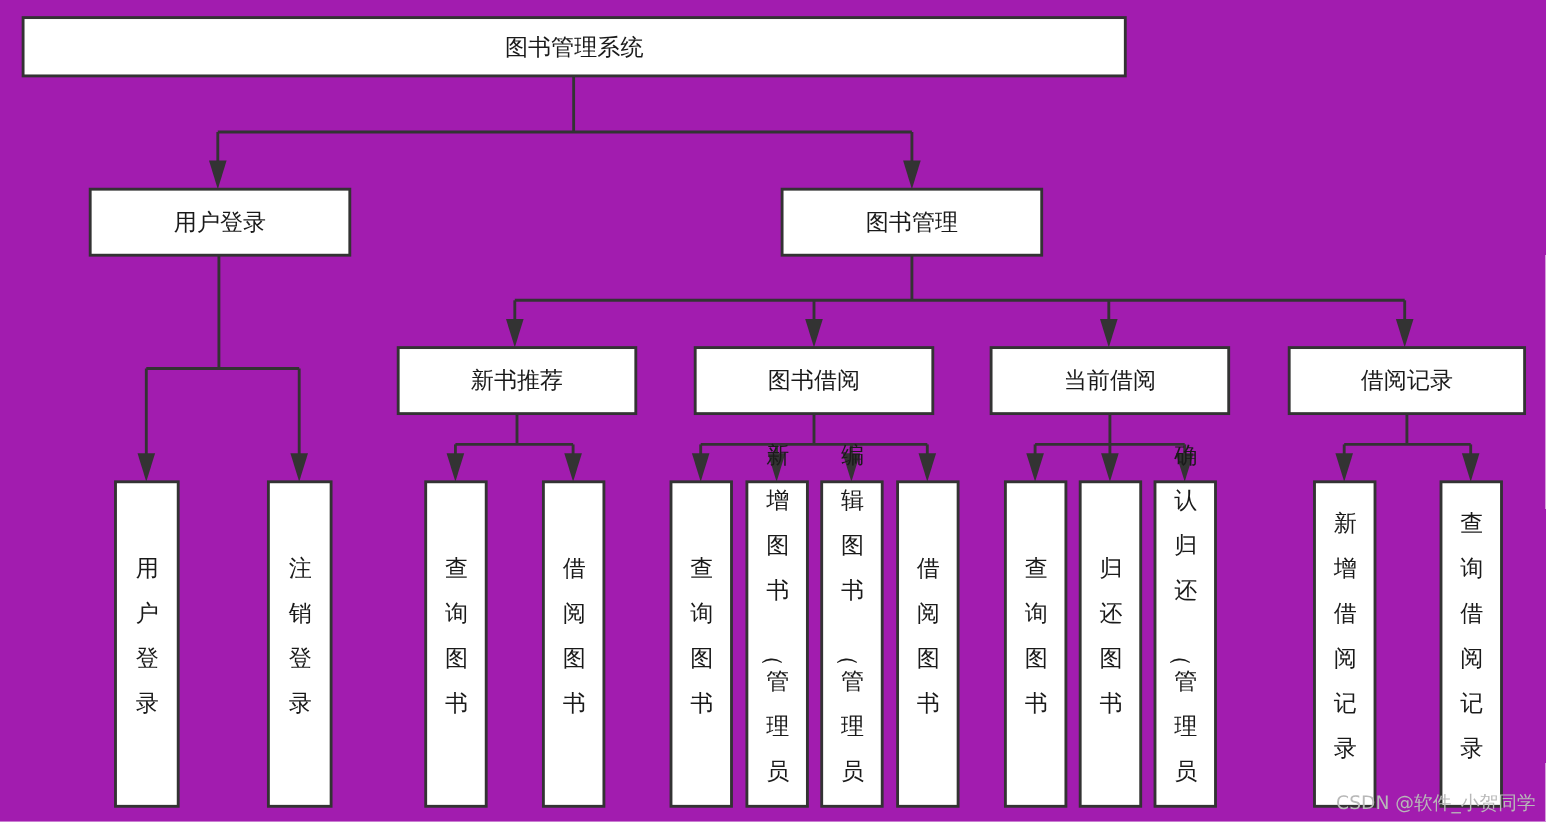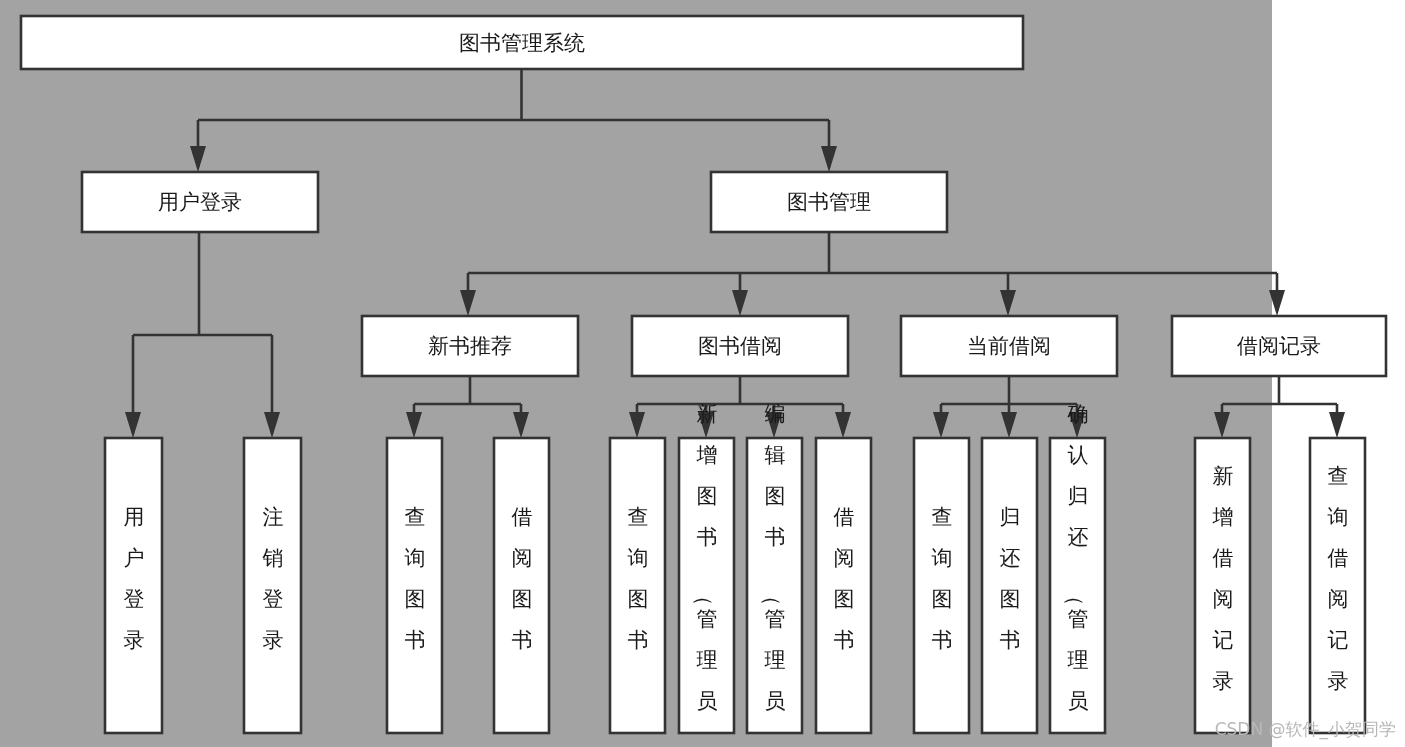--- a/index.html
+++ b/index.html
@@ -9,23 +9,23 @@
     background: #ffffff;
   }
   body {
     width: 1405px;
     height: 747px;
     font-family: "DejaVu Sans", "Liberation Sans", sans-serif;
     overflow: hidden;
   }
   #diagram-root {
     position: relative;
-    width: 1272px;
+    width: 1405px;
     height: 747px;
-    background: #a3a3a3;
+    background: #a21caf;
   }
   svg.diagram-canvas {
     position: absolute;
     left: 0;
     top: 0;
     width: 1405px;
     height: 747px;
     display: block;
   }
   .node-box {

